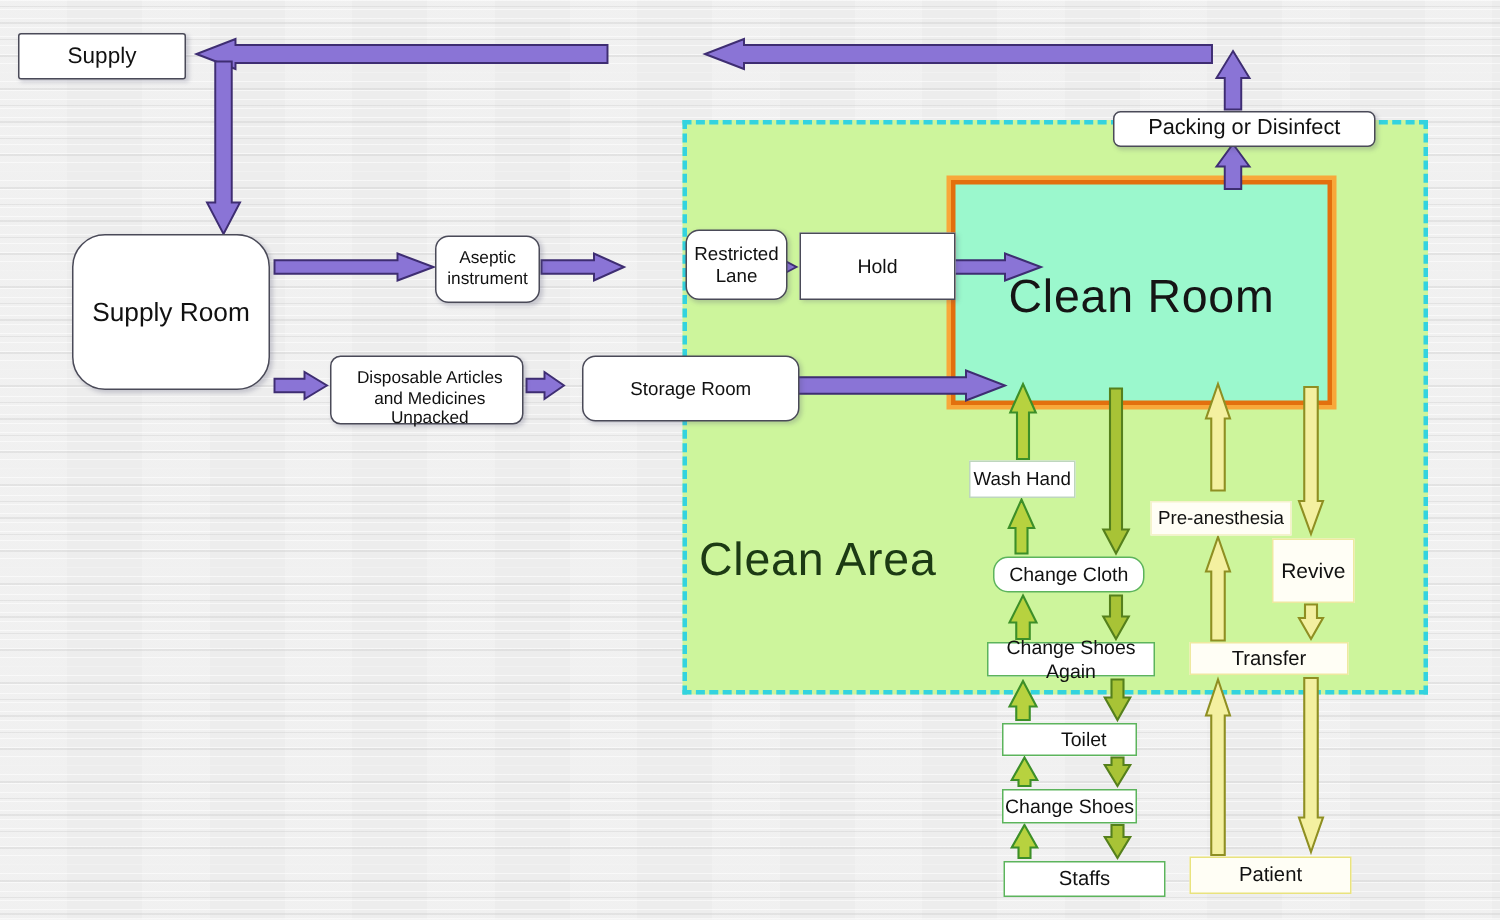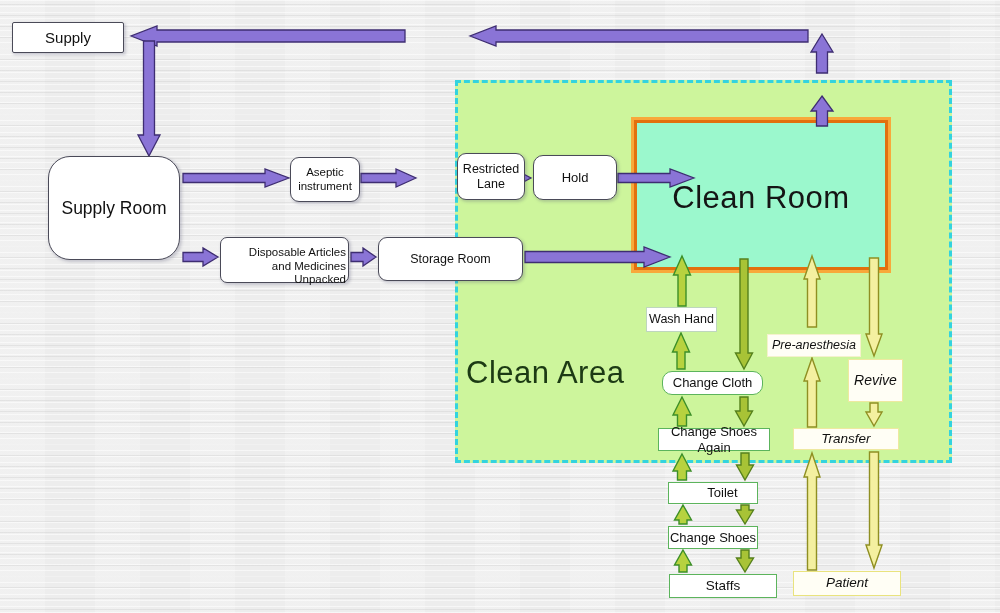--- a/index.html
+++ b/index.html
@@ -32,30 +32,30 @@
   .arrow-green {fill:#b7d23f;stroke:#3c8f28;stroke-width:1.4;}
   .arrow-olive {fill:#a8c336;stroke:#55801c;stroke-width:1.4;}
   .arrow-yellow{fill:#f4f0a0;stroke:#8f8f22;stroke-width:1.4;}
   .node{
     position:absolute;z-index:4;box-sizing:border-box;background:#fff;
     display:flex;align-items:center;justify-content:center;text-align:center;
     line-height:1.2;white-space:pre-line;
   }
   .wb{border:1px solid #4a4a58;box-shadow:1.5px 1.5px 3px rgba(80,80,110,.25);}
   .gb{border:1px solid #5cb45c;}
-  .yb{border:1px solid #eee9a0;background:#fffef5;font-style:italic;}
+  .yb{border:1px solid #eee9a0;background:#fffef5;}
   #abandon{left:12px;top:22px;width:112px;height:31px;border-radius:2px;font-size:15px;}
   #supply-room{left:48px;top:156px;width:132px;height:104px;border-radius:22px;font-size:17.5px;}
   #aseptic{left:290px;top:157px;width:70px;height:45px;border-radius:9px;font-size:11.5px;}
   #restricted{left:417px;top:153px;width:68px;height:47px;border-radius:9px;font-size:12.5px;margin-left:40px;}
-  #hold{left:533px;top:155px;width:84px;height:45px;border-radius:10px;font-size:13px;}
+  #hold{left:533px;top:155px;width:104px;height:45px;border-radius:0;font-size:13px;}
   #packing{left:742px;top:74px;width:175px;height:24px;border-radius:5px;font-size:14.5px;}
   #disposable{left:220px;top:237px;width:129px;height:46px;border-radius:7px;font-size:11.5px;
-    justify-content:flex-start;text-align:right;padding:14px 2px 1px 6px;}
-  #storage{left:378px;top:237px;width:145px;height:44px;border-radius:9px;font-size:12.5px;}
+    justify-content:flex-start;text-align:center;padding:14px 2px 1px 6px;}
+  #storage{left:388px;top:237px;width:145px;height:44px;border-radius:9px;font-size:12.5px;}
   #wash-hand{left:646px;top:307px;width:71px;height:25px;font-size:12.5px;border:1px solid #bed6be;}
   #change-cloth{left:662px;top:371px;width:101px;height:24px;font-size:13px;border-radius:10px;}
   #change-shoes-again{left:658px;top:428px;width:112px;height:23px;font-size:13px;}
   #toilet{left:668px;top:482px;width:90px;height:22px;font-size:13px;padding-left:19px;}
   #change-shoes{left:668px;top:526px;width:90px;height:23px;font-size:13px;}
   #staffs{left:669px;top:574px;width:108px;height:24px;font-size:13.5px;}
   #pre-anesthesia{left:767px;top:334px;width:94px;height:23px;font-size:12.5px;border-color:#f5f2cc;}
   #revive{left:848px;top:359px;width:55px;height:43px;font-size:14px;}
   #transfer{left:793px;top:428px;width:106px;height:22px;font-size:13.5px;}
   #patient{left:793px;top:571px;width:108px;height:25px;font-size:13.5px;border-color:#e9e37e;}
@@ -102,20 +102,21 @@
       <polygon points="874,356 882,334 878.5,334 878.5,258 869.5,258 869.5,334 866,334" class="arrow-yellow"></polygon>
       <polygon points="874,426 882,412 878,412 878,403 870,403 870,412 866,412" class="arrow-yellow"></polygon>
       <polygon points="874,568 882,545 878.5,545 878.5,452 869.5,452 869.5,545 866,545" class="arrow-yellow"></polygon>
     </svg>
 
   <div class="node wb" id="abandon">Supply</div>
   <div class="node wb" id="supply-room">Supply Room</div>
   <div class="node wb" id="aseptic">Aseptic instrument</div>
   <div class="node wb" id="restricted">Restricted Lane</div>
   <div class="node wb" id="hold">Hold</div>
+  <div class="node wb" id="packing">Packing or Disinfect</div>
   <div class="node wb" id="disposable">Disposable Articles and Medicines Unpacked</div>
   <div class="node wb" id="storage">Storage Room</div>
 
   <div class="node gb" id="wash-hand">Wash Hand</div>
   <div class="node gb" id="change-cloth">Change Cloth</div>
   <div class="node gb" id="change-shoes-again">Change Shoes Again</div>
   <div class="node gb" id="toilet">Toilet</div>
   <div class="node gb" id="change-shoes">Change Shoes</div>
   <div class="node gb" id="staffs">Staffs</div>
 

